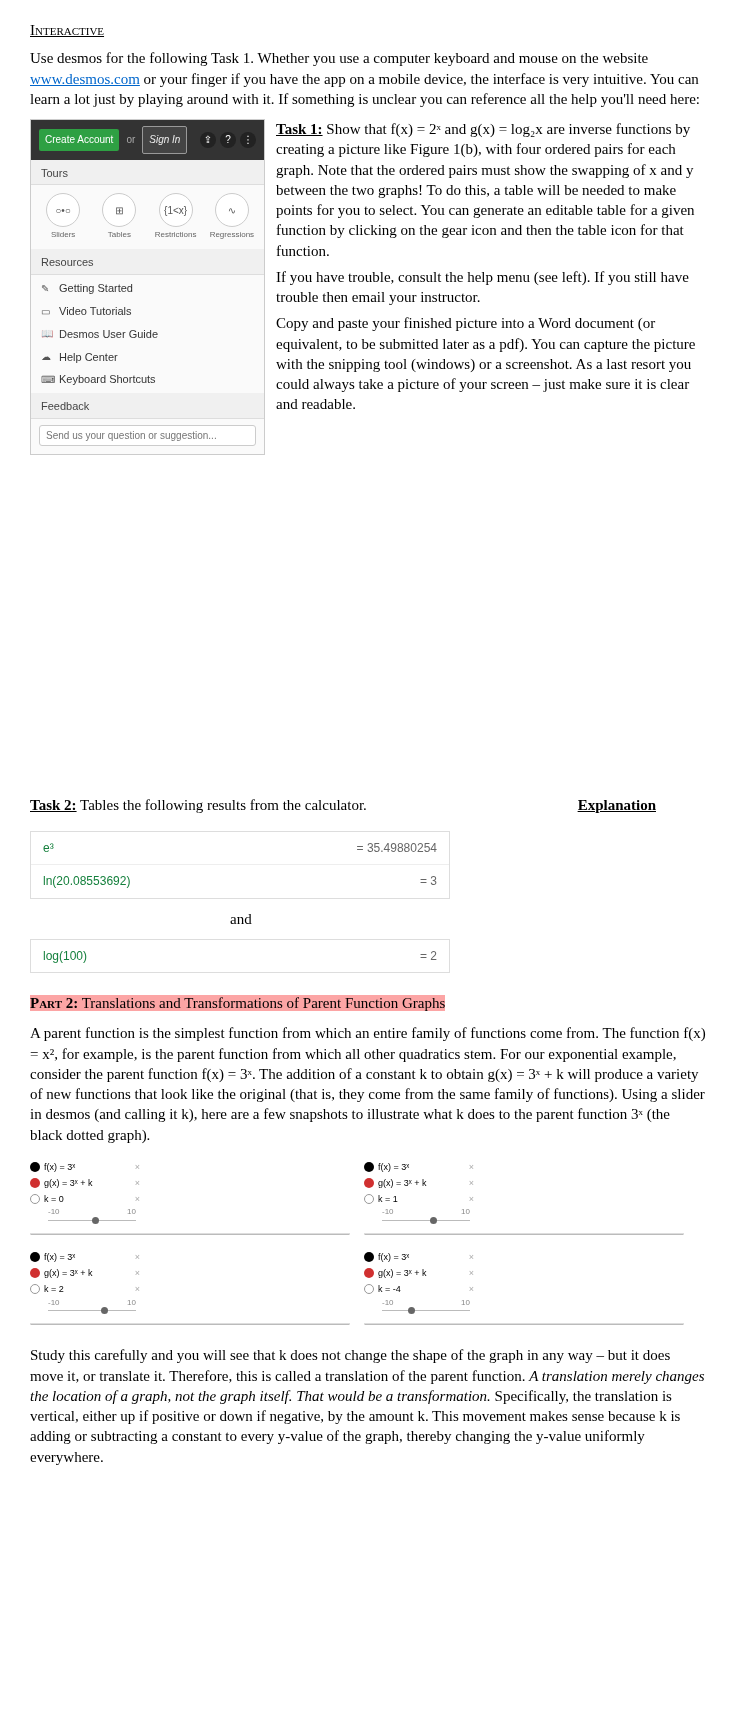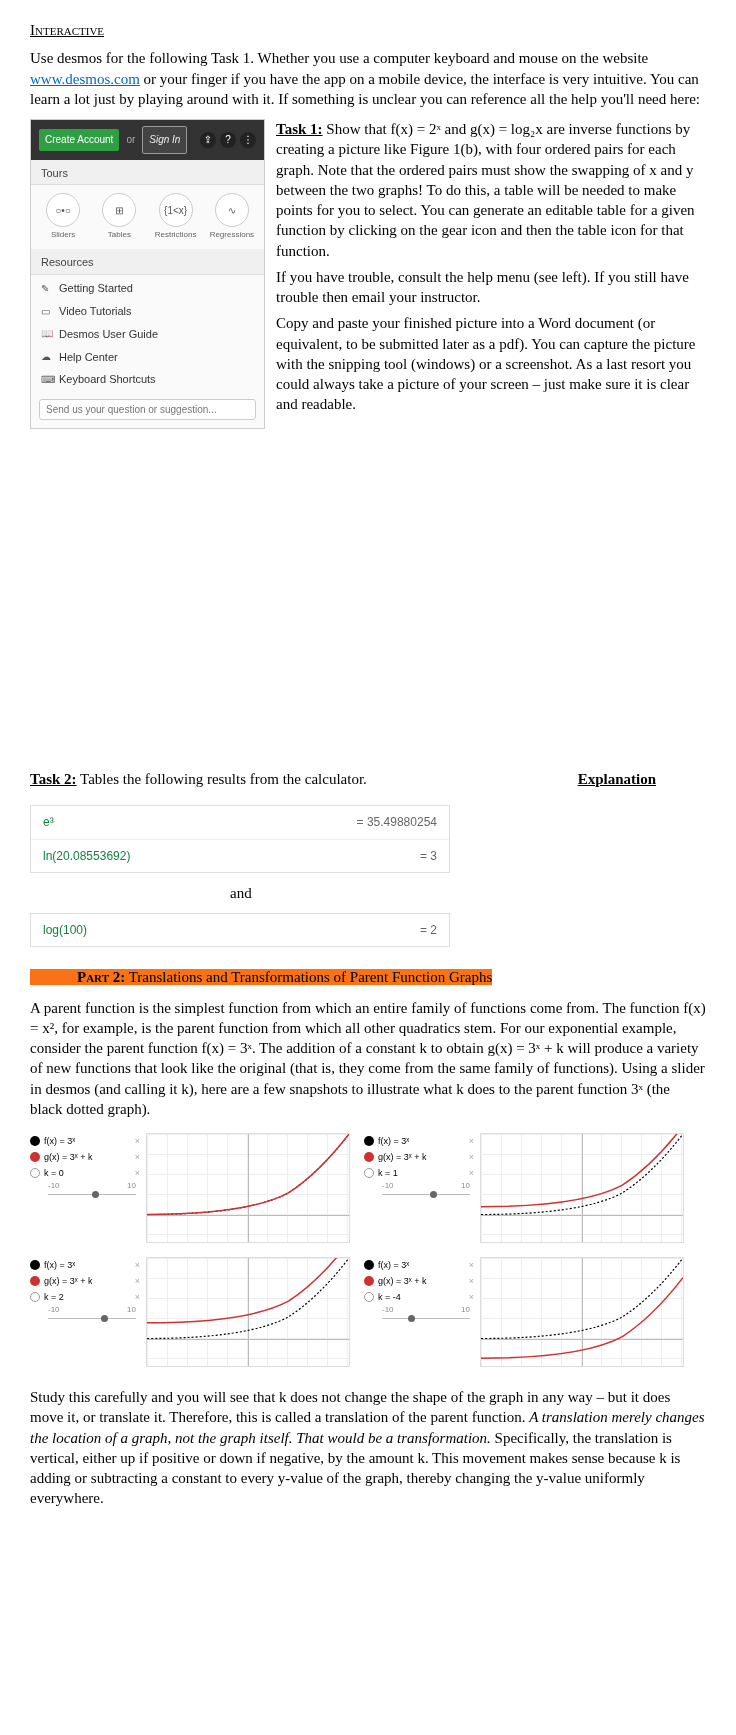--- a/index.html
+++ b/index.html
@@ -120,35 +120,36 @@
   }
   .calc-row {
     display: flex;
     border-bottom: 1px solid #eee;
     padding: 8px 12px;
   }
   .calc-row:last-child { border-bottom: none; }
   .calc-left { flex: 1; color: #15803d; }
   .calc-right { color: #666; }
   .and-label { margin: 10px 0 6px 200px; font-family: "Times New Roman", serif; }
-  .hl-yellow { background: #f97316; padding-left: 47px; }
+  .hl-yellow { background: #fca5a5; }
   .part2-h { margin-top: 20px; margin-bottom: 10px; }
   .part2-h .pb { font-weight: bold; }
   .graphs-grid {
     display: flex;
     flex-wrap: wrap;
     gap: 14px;
     margin: 14px 0 20px 0;
   }
   .graph-cell {
     width: 320px;
     display: flex;
     gap: 6px;
     font-family: Arial, sans-serif;
     font-size: 9px;
+    flex-direction: column;
   }
   .graph-expr {
     width: 110px;
     flex-shrink: 0;
   }
   .expr-row {
     display: flex;
     align-items: center;
     padding: 2px 0;
     gap: 4px;
@@ -246,20 +247,21 @@
       <div class="lp-item">
         <span class="lp-glyph">☁</span>
         <span>Help Center</span>
       </div>
       <div class="lp-item">
         <span class="lp-glyph">⌨</span>
         <span>Keyboard Shortcuts</span>
       </div>
     </div>
 
+    <div class="lp-section-h">Feedback</div>
     <input class="lp-input" placeholder="Send us your question or suggestion..." style="">
   </div>
 
   <div class="right-text">
     <p>
       <span class="bold-u">Task 1:</span><span>  Show that f(x) = 2ˣ and g(x) = log₂x are inverse functions by creating a picture like Figure 1(b), with four ordered pairs for each graph.  Note that the ordered pairs must show the swapping of x and y between the two graphs! To do this, a table will be needed to make points for you to select.  You can generate an editable table for a given function by clicking on the gear icon and then the table icon for that function.</span>
     </p>
     <p>If you have trouble, consult the help menu (see left).  If you still have trouble then email your instructor.</p>
     <p>Copy and paste your finished picture into a Word document (or equivalent, to be submitted later as a pdf).  You can capture the picture with the snipping tool (windows) or a screenshot.  As a last resort you could always take a picture of your screen – just make sure it is clear and readable.</p>
   </div>

